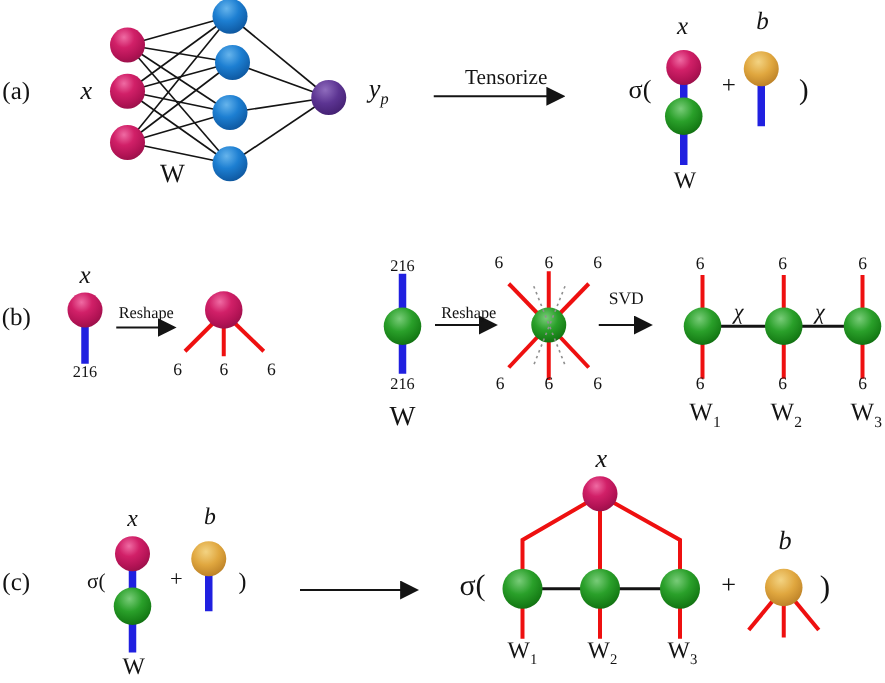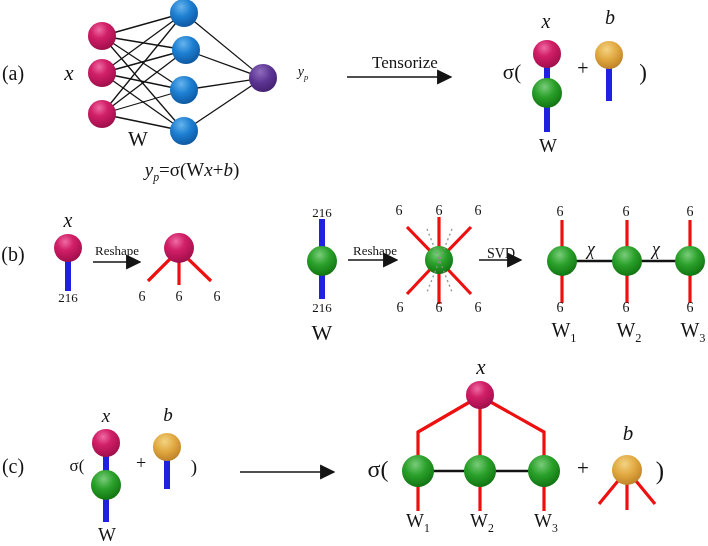--- a/index.html
+++ b/index.html
@@ -124,22 +124,21 @@
   <svg class="layer" width="708" height="546" viewBox="0 0 708 546">
     <g stroke="#909090" stroke-width="1.3" stroke-dasharray="2 3">
       <line x1="427" y1="229" x2="452" y2="292"></line>
       <line x1="452" y1="229" x2="427" y2="292"></line>
     </g>
   </svg>
 
   <div class="lbl" style="left:13px;top:73px;font-size:20px;">(a)</div>
   <div class="lbl it" style="left:69px;top:73px;font-size:21px;">x</div>
   <div class="lbl" style="left:138px;top:139px;font-size:21px;">W</div>
-  <div class="lbl" style="left:303px;top:73px;font-size:14px;"><span class="it">y</span><sub class="it">p</sub></div>
-  <div class="lbl" style="left:192px;top:172px;font-size:19px;"><span class="it">y</span><sub class="it">p</sub><span>=σ(</span><span>W</span><span class="it">x</span><span>+</span><span class="it">b</span><span>)</span></div>
+  <div class="lbl" style="left:303px;top:73px;font-size:21px;"><span class="it">y</span><sub class="it">p</sub></div>
   <div class="lbl" style="left:405px;top:62px;font-size:17px;">Tensorize</div>
   <div class="lbl" style="left:512px;top:72px;font-size:21px;">σ(</div>
   <div class="lbl it" style="left:546px;top:21px;font-size:20px;">x</div>
   <div class="lbl it" style="left:610px;top:17px;font-size:20px;">b</div>
   <div class="lbl" style="left:583px;top:68px;font-size:20px;">+</div>
   <div class="lbl" style="left:643px;top:72px;font-size:23px;">)</div>
   <div class="lbl" style="left:548px;top:145px;font-size:19px;">W</div>
 
   <div class="lbl" style="left:13px;top:254px;font-size:20px;">(b)</div>
   <div class="lbl it" style="left:68px;top:220px;font-size:20px;">x</div>
@@ -151,21 +150,21 @@
   <div class="lbl" style="left:322px;top:212px;font-size:13px;">216</div>
   <div class="lbl" style="left:322px;top:307px;font-size:13px;">216</div>
   <div class="lbl" style="left:322px;top:333px;font-size:22px;">W</div>
   <div class="lbl" style="left:375px;top:250px;font-size:13px;">Reshape</div>
   <div class="lbl" style="left:399px;top:211px;font-size:14px;">6</div>
   <div class="lbl" style="left:439px;top:211px;font-size:14px;">6</div>
   <div class="lbl" style="left:478px;top:211px;font-size:14px;">6</div>
   <div class="lbl" style="left:400px;top:308px;font-size:14px;">6</div>
   <div class="lbl" style="left:439px;top:308px;font-size:14px;">6</div>
   <div class="lbl" style="left:478px;top:308px;font-size:14px;">6</div>
-  <div class="lbl" style="left:501px;top:254px;font-size:14px;">SVD</div>
+  <div class="lbl" style="left:501px;top:240px;font-size:14px;">SVD</div>
   <div class="lbl it" style="left:591px;top:249px;font-size:18px;">χ</div>
   <div class="lbl it" style="left:656px;top:249px;font-size:18px;">χ</div>
   <div class="lbl" style="left:560px;top:212px;font-size:14px;">6</div>
   <div class="lbl" style="left:626px;top:212px;font-size:14px;">6</div>
   <div class="lbl" style="left:690px;top:212px;font-size:14px;">6</div>
   <div class="lbl" style="left:560px;top:308px;font-size:14px;">6</div>
   <div class="lbl" style="left:626px;top:308px;font-size:14px;">6</div>
   <div class="lbl" style="left:690px;top:308px;font-size:14px;">6</div>
   <div class="lbl" style="left:564px;top:332px;font-size:20px;"><span>W</span><sub>1</sub></div>
   <div class="lbl" style="left:629px;top:332px;font-size:20px;"><span>W</span><sub>2</sub></div>

